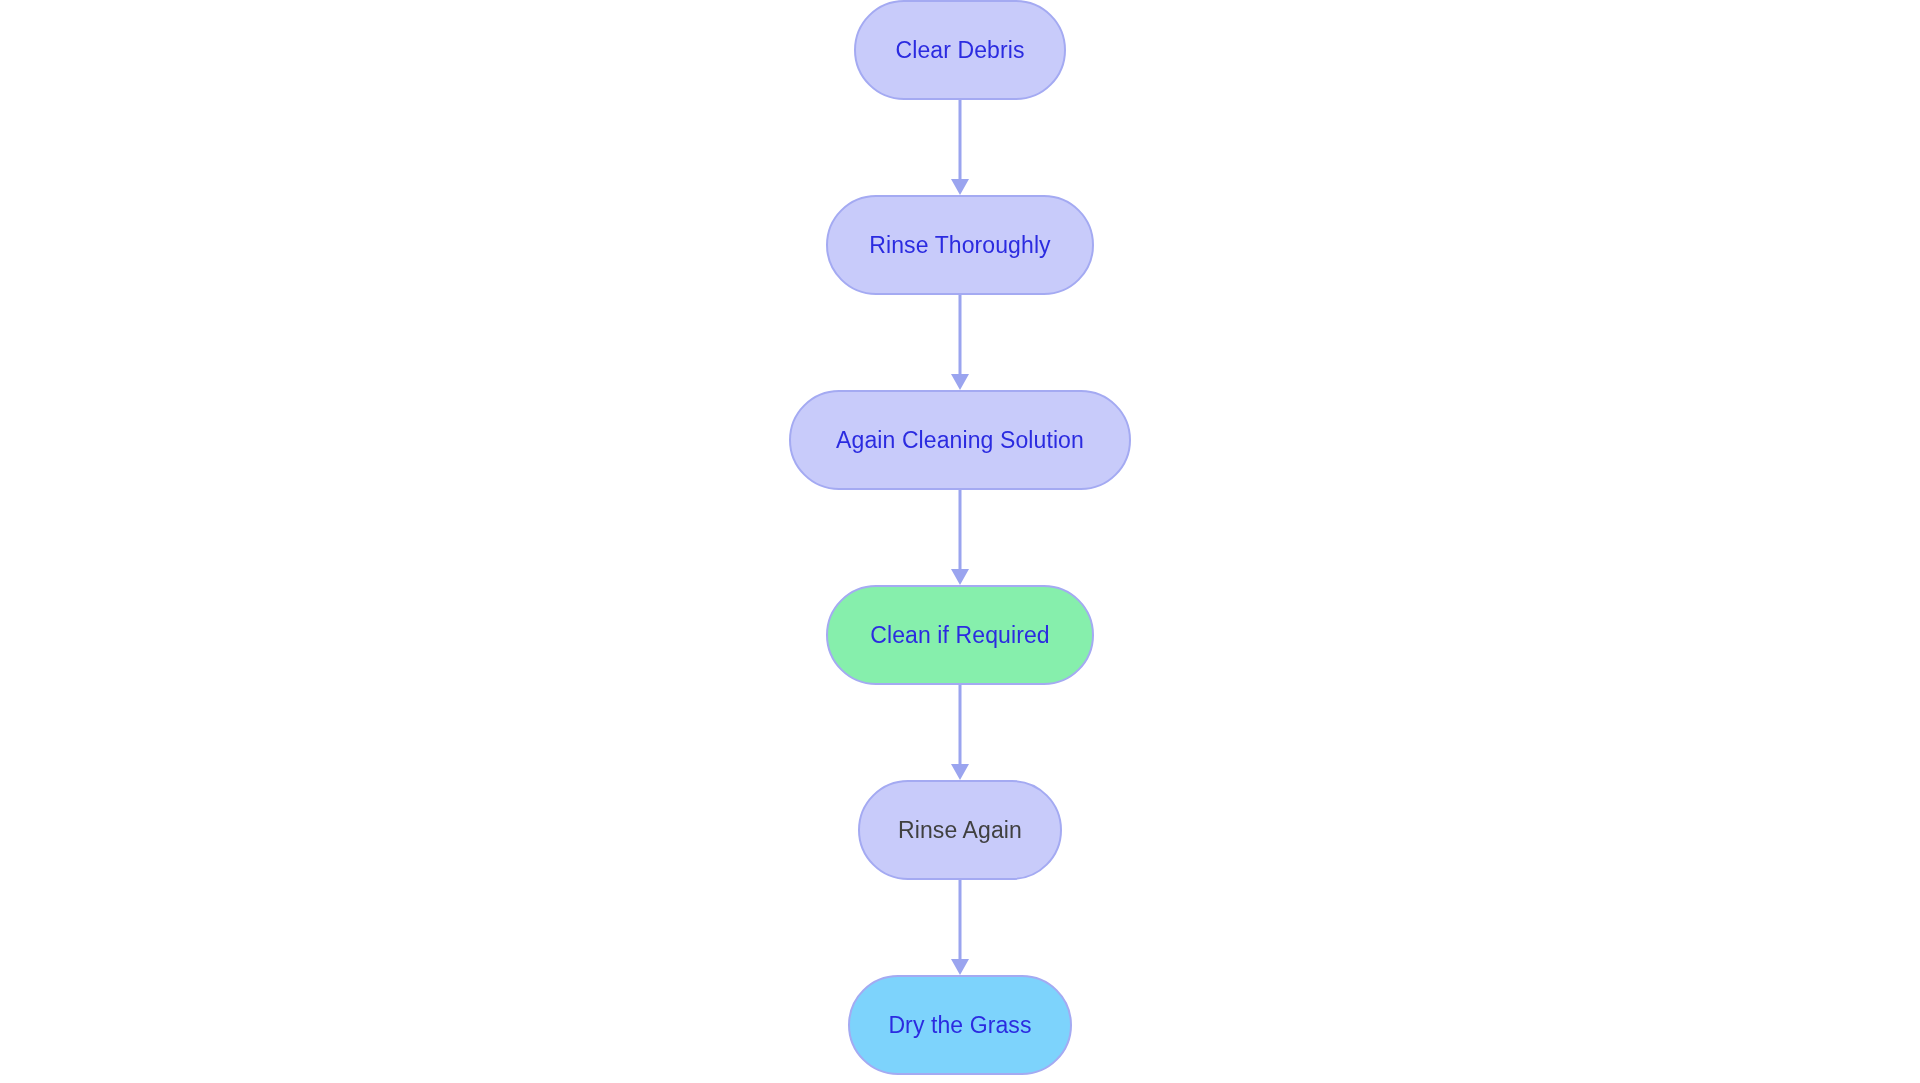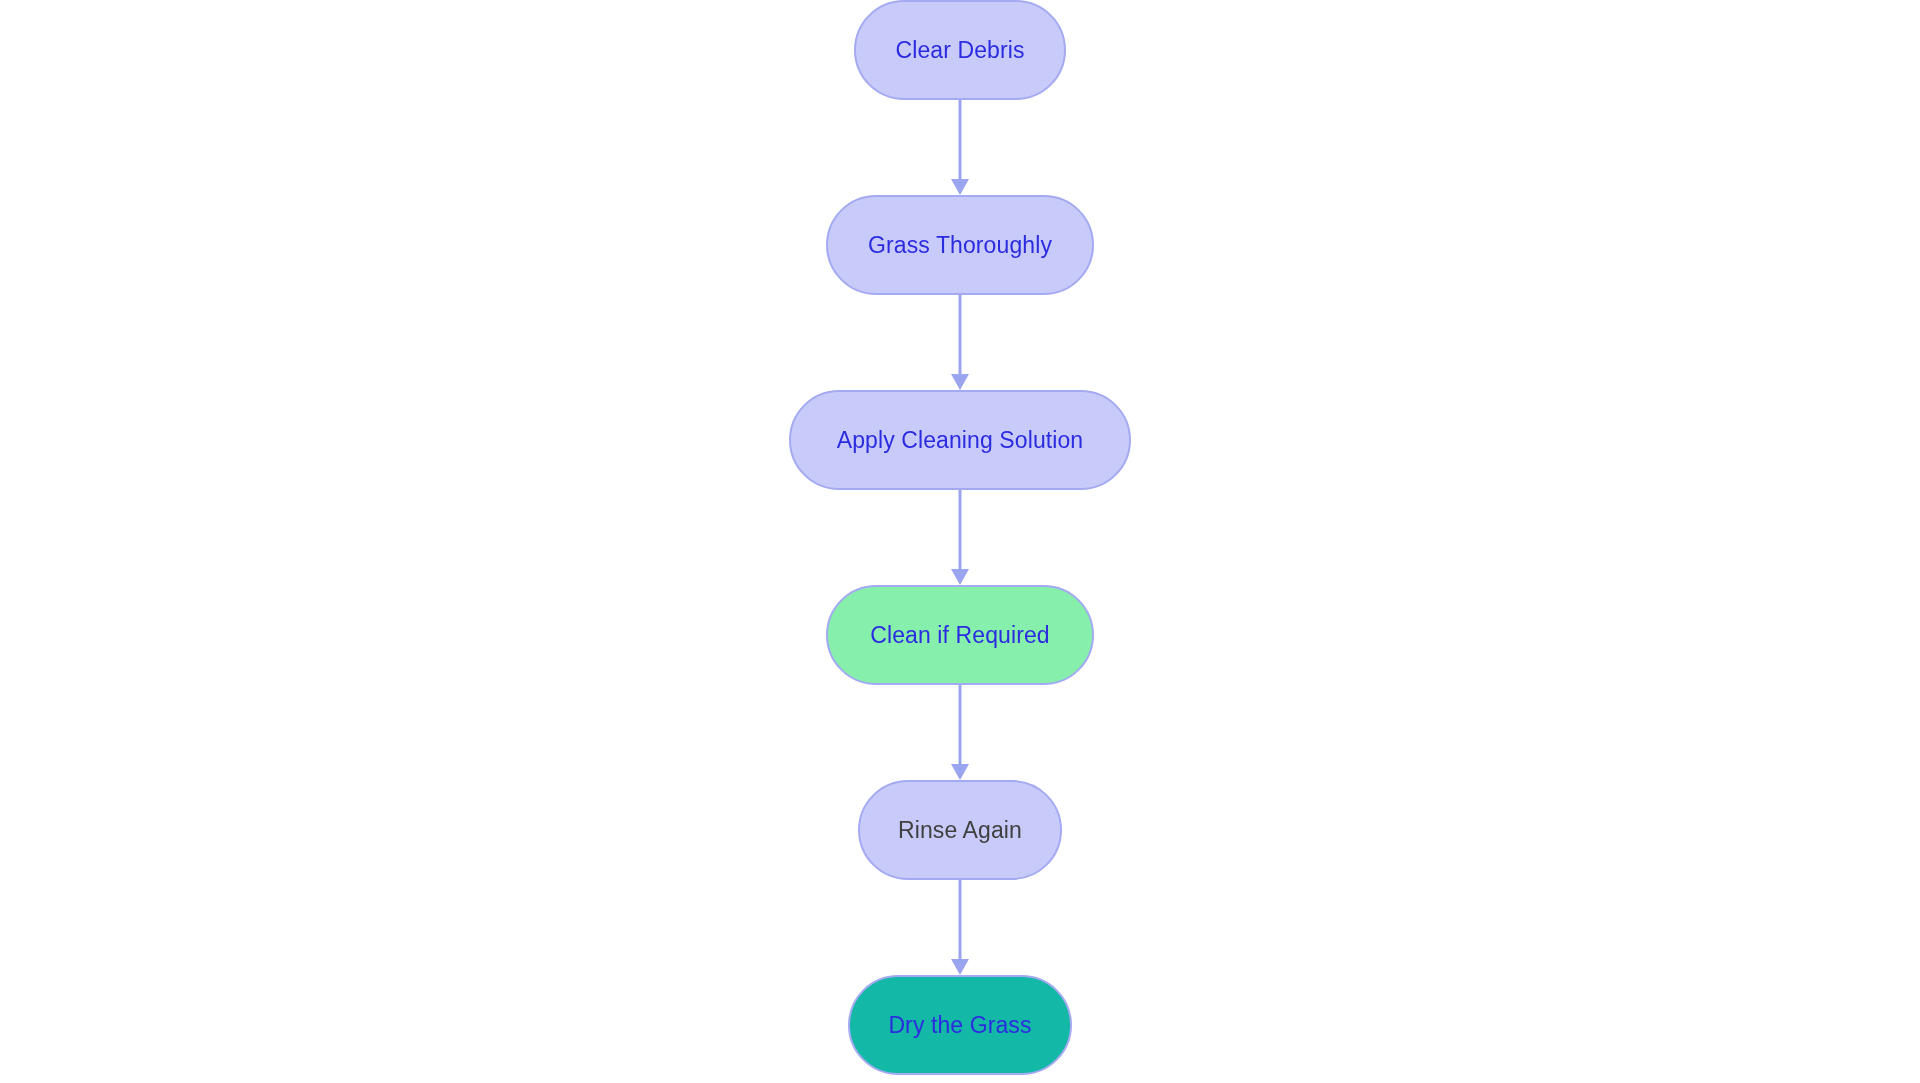--- a/index.html
+++ b/index.html
@@ -92,30 +92,30 @@
     <div class="node" id="node-1" style="width: 212px; background: rgb(200, 203, 250); border-color: rgb(164, 170, 242);">
       <span class="node-label" style="color: rgb(43, 43, 224);">Clear Debris</span>
     </div>
 
     <div class="connector">
       <div class="conn-line" style="background: rgb(154, 164, 239);"></div>
       <div class="conn-head" style="border-top-color: rgb(154, 164, 239);"></div>
     </div>
 
     <div class="node" id="node-2" style="width: 268px; background: rgb(200, 203, 250); border-color: rgb(164, 170, 242);">
-      <span class="node-label" style="color: rgb(43, 43, 224);">Grass Thoroughly</span>
+      <span class="node-label" style="color: rgb(43, 43, 224);">Rinse Thoroughly</span>
     </div>
 
     <div class="connector">
       <div class="conn-line" style="background: rgb(154, 164, 239);"></div>
       <div class="conn-head" style="border-top-color: rgb(154, 164, 239);"></div>
     </div>
 
     <div class="node" id="node-3" style="width: 342px; background: rgb(200, 203, 250); border-color: rgb(164, 170, 242);">
-      <span class="node-label" style="color: rgb(43, 43, 224);">Apply Cleaning Solution</span>
+      <span class="node-label" style="color: rgb(43, 43, 224);">Again Cleaning Solution</span>
     </div>
 
     <div class="connector">
       <div class="conn-line" style="background: rgb(154, 164, 239);"></div>
       <div class="conn-head" style="border-top-color: rgb(154, 164, 239);"></div>
     </div>
 
     <div class="node" id="node-4" style="width: 268px; background: #86efac; border-color: rgb(164, 170, 242);">
       <span class="node-label" style="color: rgb(43, 43, 224);">Clean if Required</span>
     </div>
@@ -127,18 +127,18 @@
 
     <div class="node" id="node-5" style="width: 204px; background: rgb(200, 203, 250); border-color: rgb(164, 170, 242);">
       <span class="node-label" style="color: #404040;">Rinse Again</span>
     </div>
 
     <div class="connector">
       <div class="conn-line" style="background: rgb(154, 164, 239);"></div>
       <div class="conn-head" style="border-top-color: rgb(154, 164, 239);"></div>
     </div>
 
-    <div class="node" id="node-6" style="width: 224px; background: #14b8a6; border-color: rgb(164, 170, 242);">
+    <div class="node" id="node-6" style="width: 224px; background: #7dd3fc; border-color: rgb(164, 170, 242);">
       <span class="node-label" style="color: rgb(43, 43, 224);">Dry the Grass</span>
     </div>
 
   </div>
 </div>
 
 </body></html>

